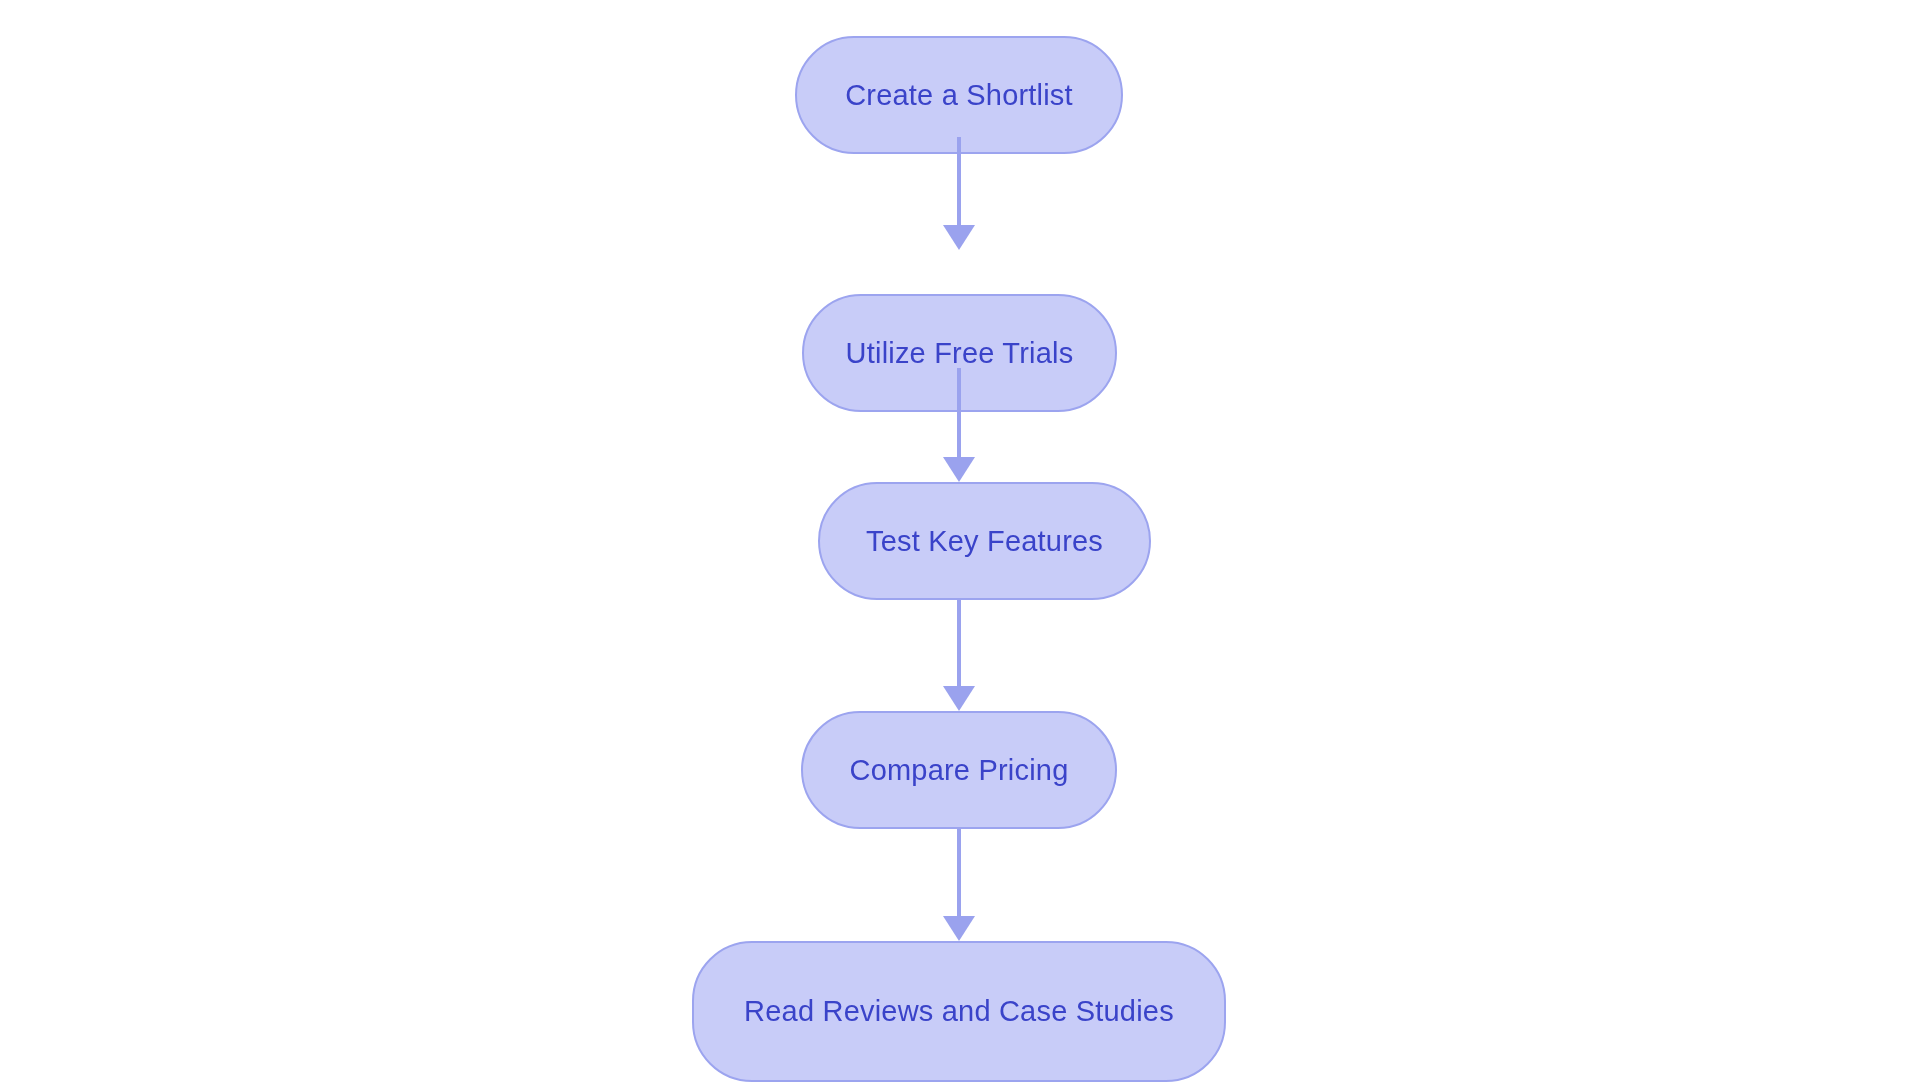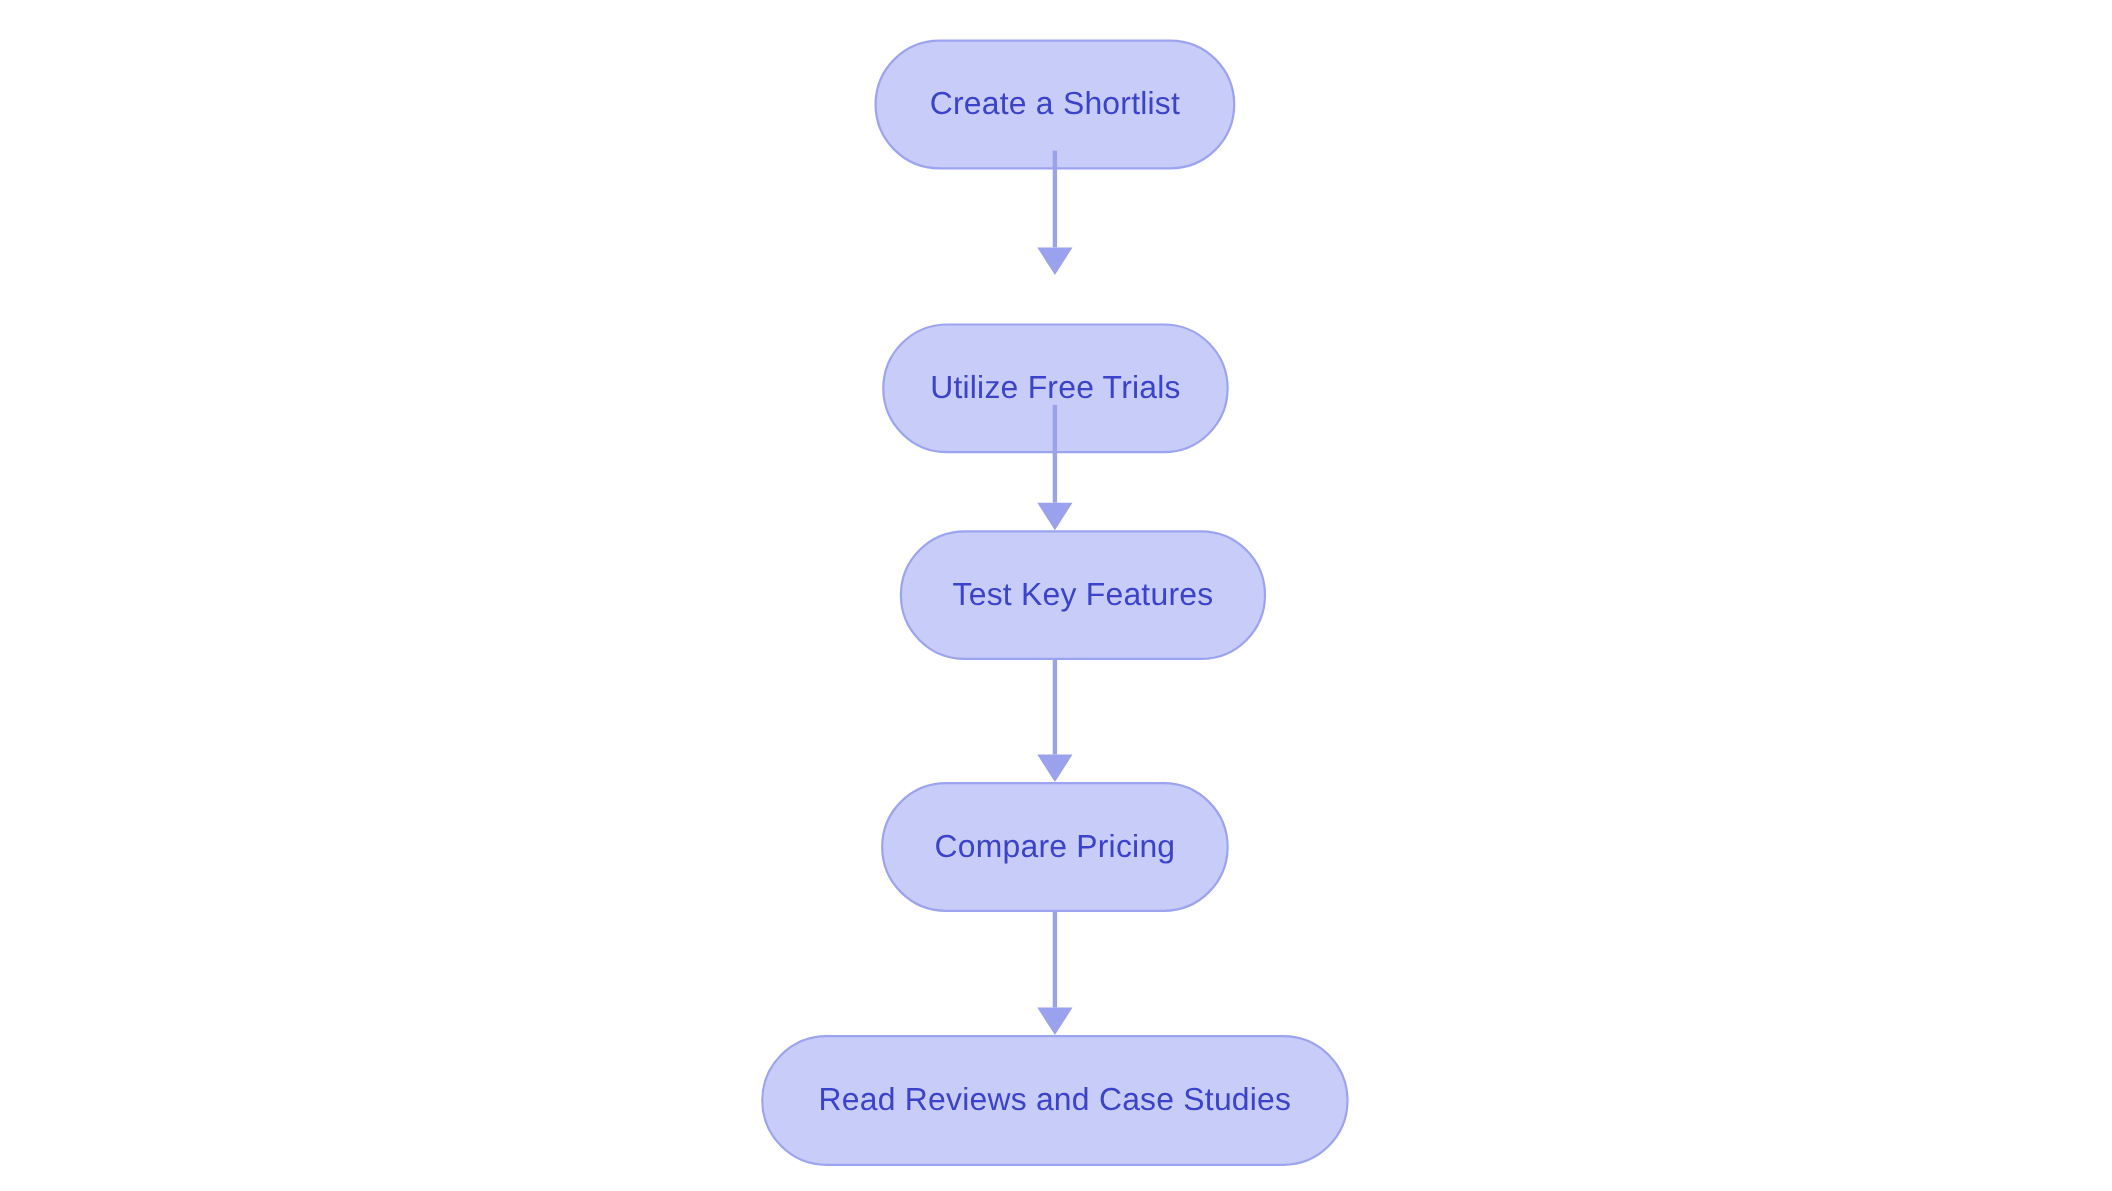--- a/index.html
+++ b/index.html
@@ -28,21 +28,21 @@
     color: var(--text, #3a43c9);
     font-size: 29px;
     letter-spacing: 0.2px;
     white-space: nowrap;
     text-align: center;
   }
   .n1 { left: 795px; top: 36px;  width: 328px; }
   .n2 { left: 802px; top: 250px; width: 315px; margin-top: 44px; }
   .n3 { left: 818px; top: 482px; width: 333px; }
   .n4 { left: 801px; top: 711px; width: 316px; }
-  .n5 { left: 692px; top: 941px; width: 534px; height: 119px; }
+  .n5 { left: 692px; top: 941px; width: 534px; height: 141px; }
 
   .arrow {
     position: absolute;
     left: 957px;
     width: 4px;
     background: var(--edge, #9aa2ee);
   }
   .arrow::after {
     content: "";
     position: absolute;

